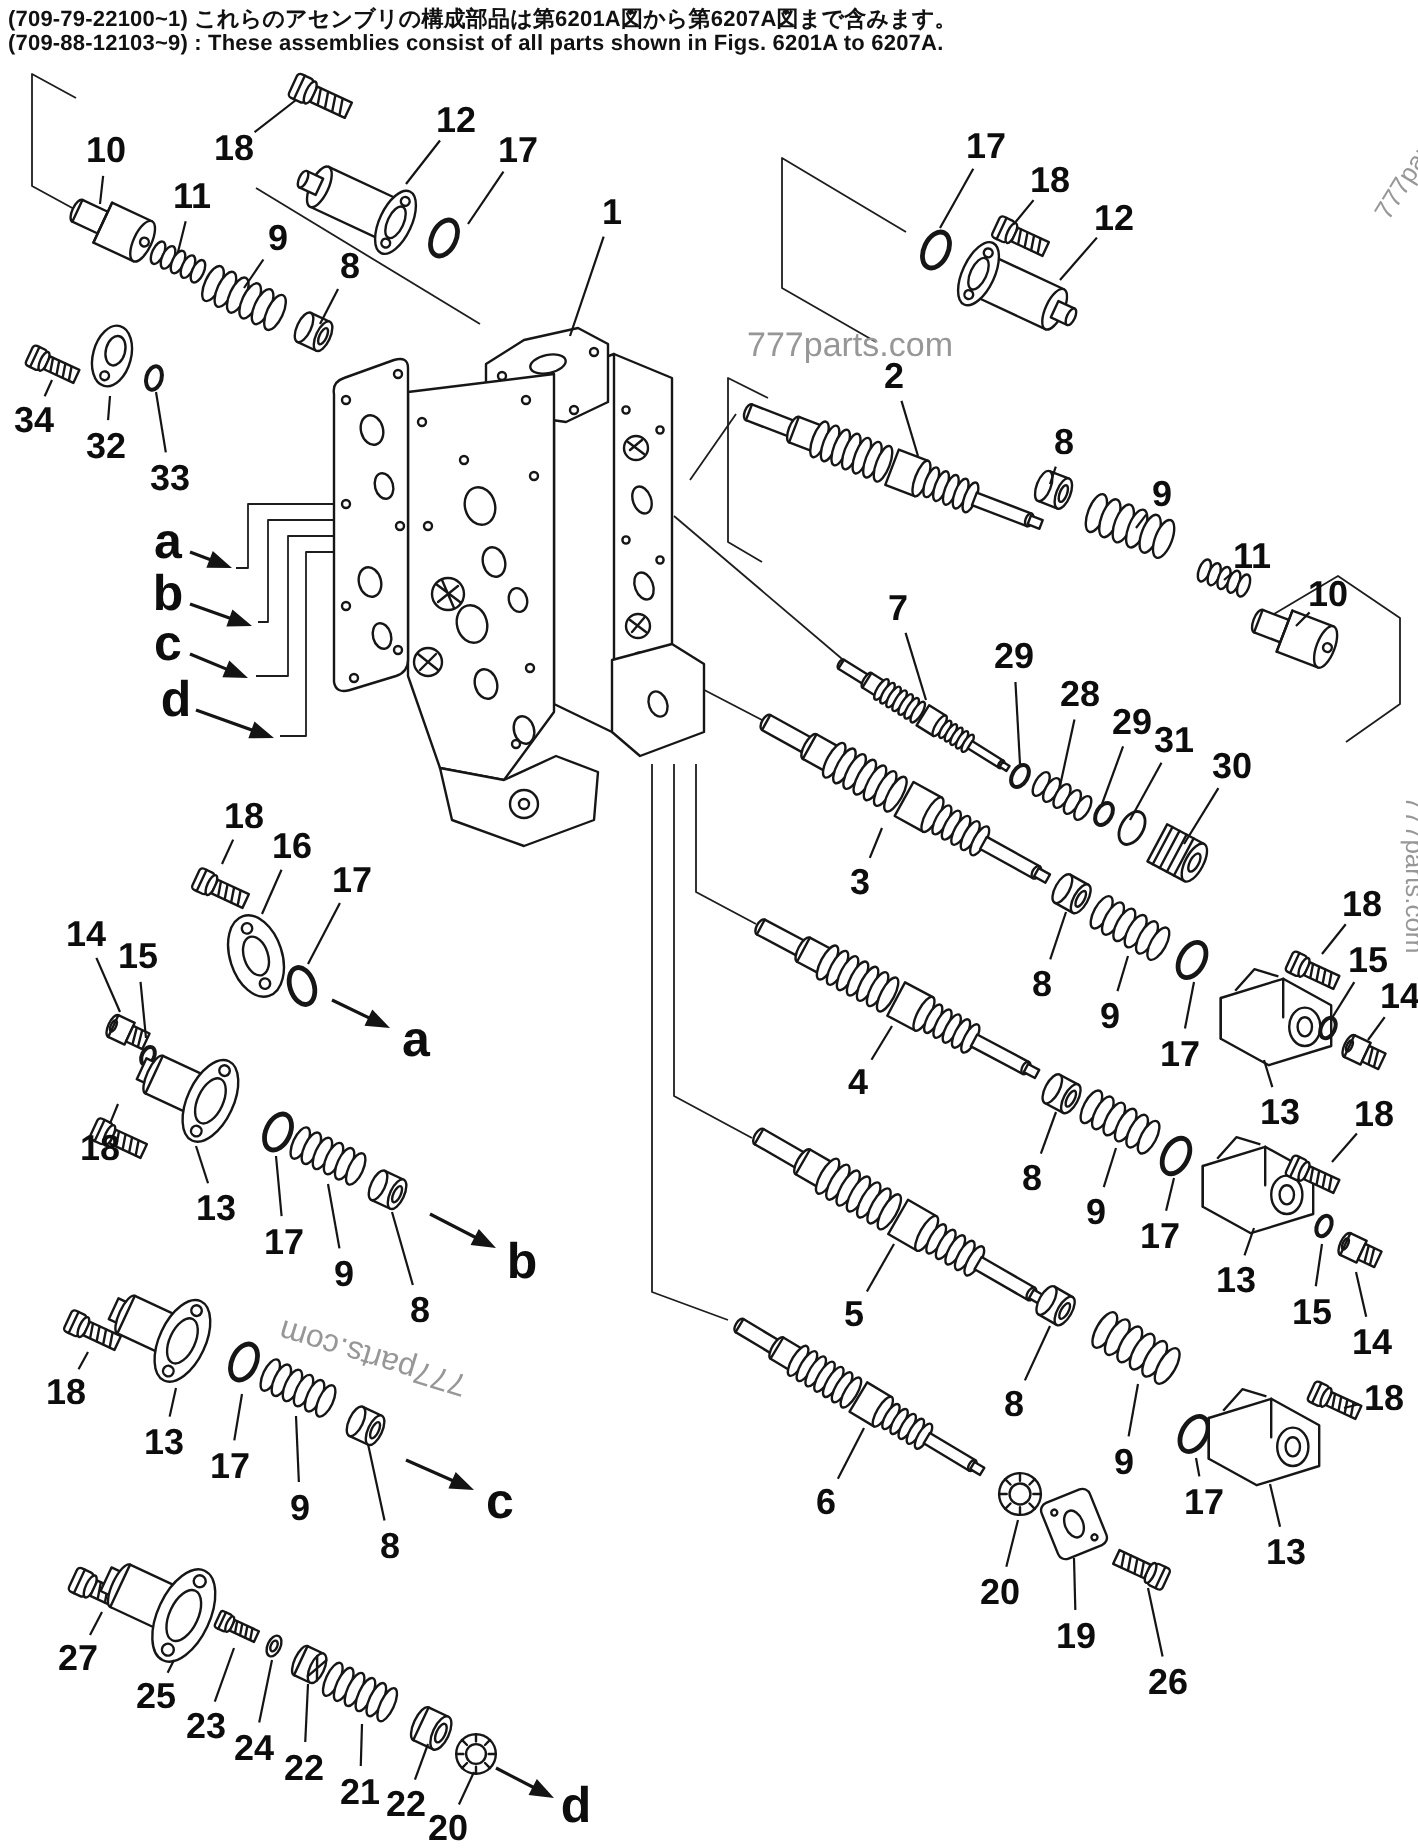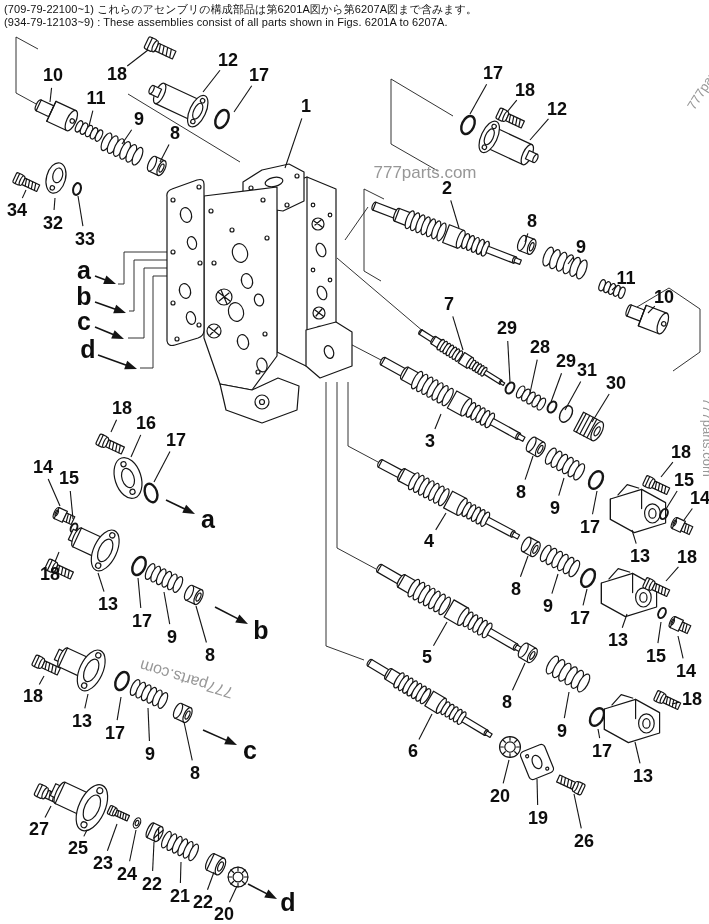--- a/index.html
+++ b/index.html
@@ -1,18 +1,18 @@
 <!DOCTYPE html>
 <html><head>
 <meta charset="utf-8">
 <style>
   html,body{margin:0;padding:0;background:#e8e8e8;}
   .stage{position:relative;width:709px;height:924px;background:#ffffff;overflow:hidden;
          font-family:"Liberation Sans",sans-serif;}
-  .hdr{position:absolute;left:4px;color:#111;font-weight:normal;font-size:11px;
+  .hdr{position:absolute;left:4px;color:#111;font-weight:bold;font-size:11px;
        white-space:nowrap;letter-spacing:0.1px;}
   .l1{top:2px}
   .l2{top:16px}
   #diagram{position:absolute;left:0;top:0;}
   #diagram .ln{fill:none;stroke:#161616;stroke-width:1.2;stroke-linejoin:round;stroke-linecap:round;}
   #diagram .sh{fill:#ffffff;stroke:#161616;stroke-width:1.2;stroke-linejoin:round;}
   #diagram .or{fill:none;stroke:#161616;stroke-width:2.4;}
   #diagram .orsm{fill:none;stroke:#161616;stroke-width:2;}
   #diagram .orlg{fill:none;stroke:#161616;stroke-width:1.4;}
   #diagram .thin{fill:none;stroke:#1d1d1d;stroke-width:0.9;stroke-linejoin:round;}
@@ -22,21 +22,21 @@
   #diagram .callout{font:bold 18px "Liberation Sans",sans-serif;fill:#0d0d0d;}
   #diagram .letter{font:bold 25px "Liberation Sans",sans-serif;fill:#0d0d0d;}
   #diagram .wm{fill:#979797;font-family:"Liberation Sans",sans-serif;}
   #diagram *{vector-effect:non-scaling-stroke;}
 </style>
 </head>
 <body>
 
 <div class="stage">
   <div class="hdr l1">(709-79-22100~1)  これらのアセンブリの構成部品は第6201A図から第6207A図まで含みます。</div>
-  <div class="hdr l2">(934-79-12103~9) : These assemblies consist of all parts shown in Figs. 6201A to 6207A.</div>
+  <div class="hdr l2">(709-88-12103~9) : These assemblies consist of all parts shown in Figs. 6201A to 6207A.</div>
 
   <svg id="diagram" width="709" height="924" viewBox="0 0 709 924">
     <defs>
       <g id="sym-bolt">
         <rect class="sh" x="-16" y="-6.5" width="9" height="13" rx="2"></rect>
         <line class="ln" x1="-12.5" y1="-6.5" x2="-12.5" y2="6.5"></line>
         <ellipse class="sh" cx="-6.5" cy="0" rx="2.2" ry="6"></ellipse>
         <rect class="sh" x="-4.5" y="-4.2" width="19" height="8.4"></rect>
         <line class="ln" x1="-2.5" y1="-4" x2="-0.5" y2="4"></line>
         <line class="ln" x1="1.5" y1="-4" x2="3.5" y2="4"></line>

